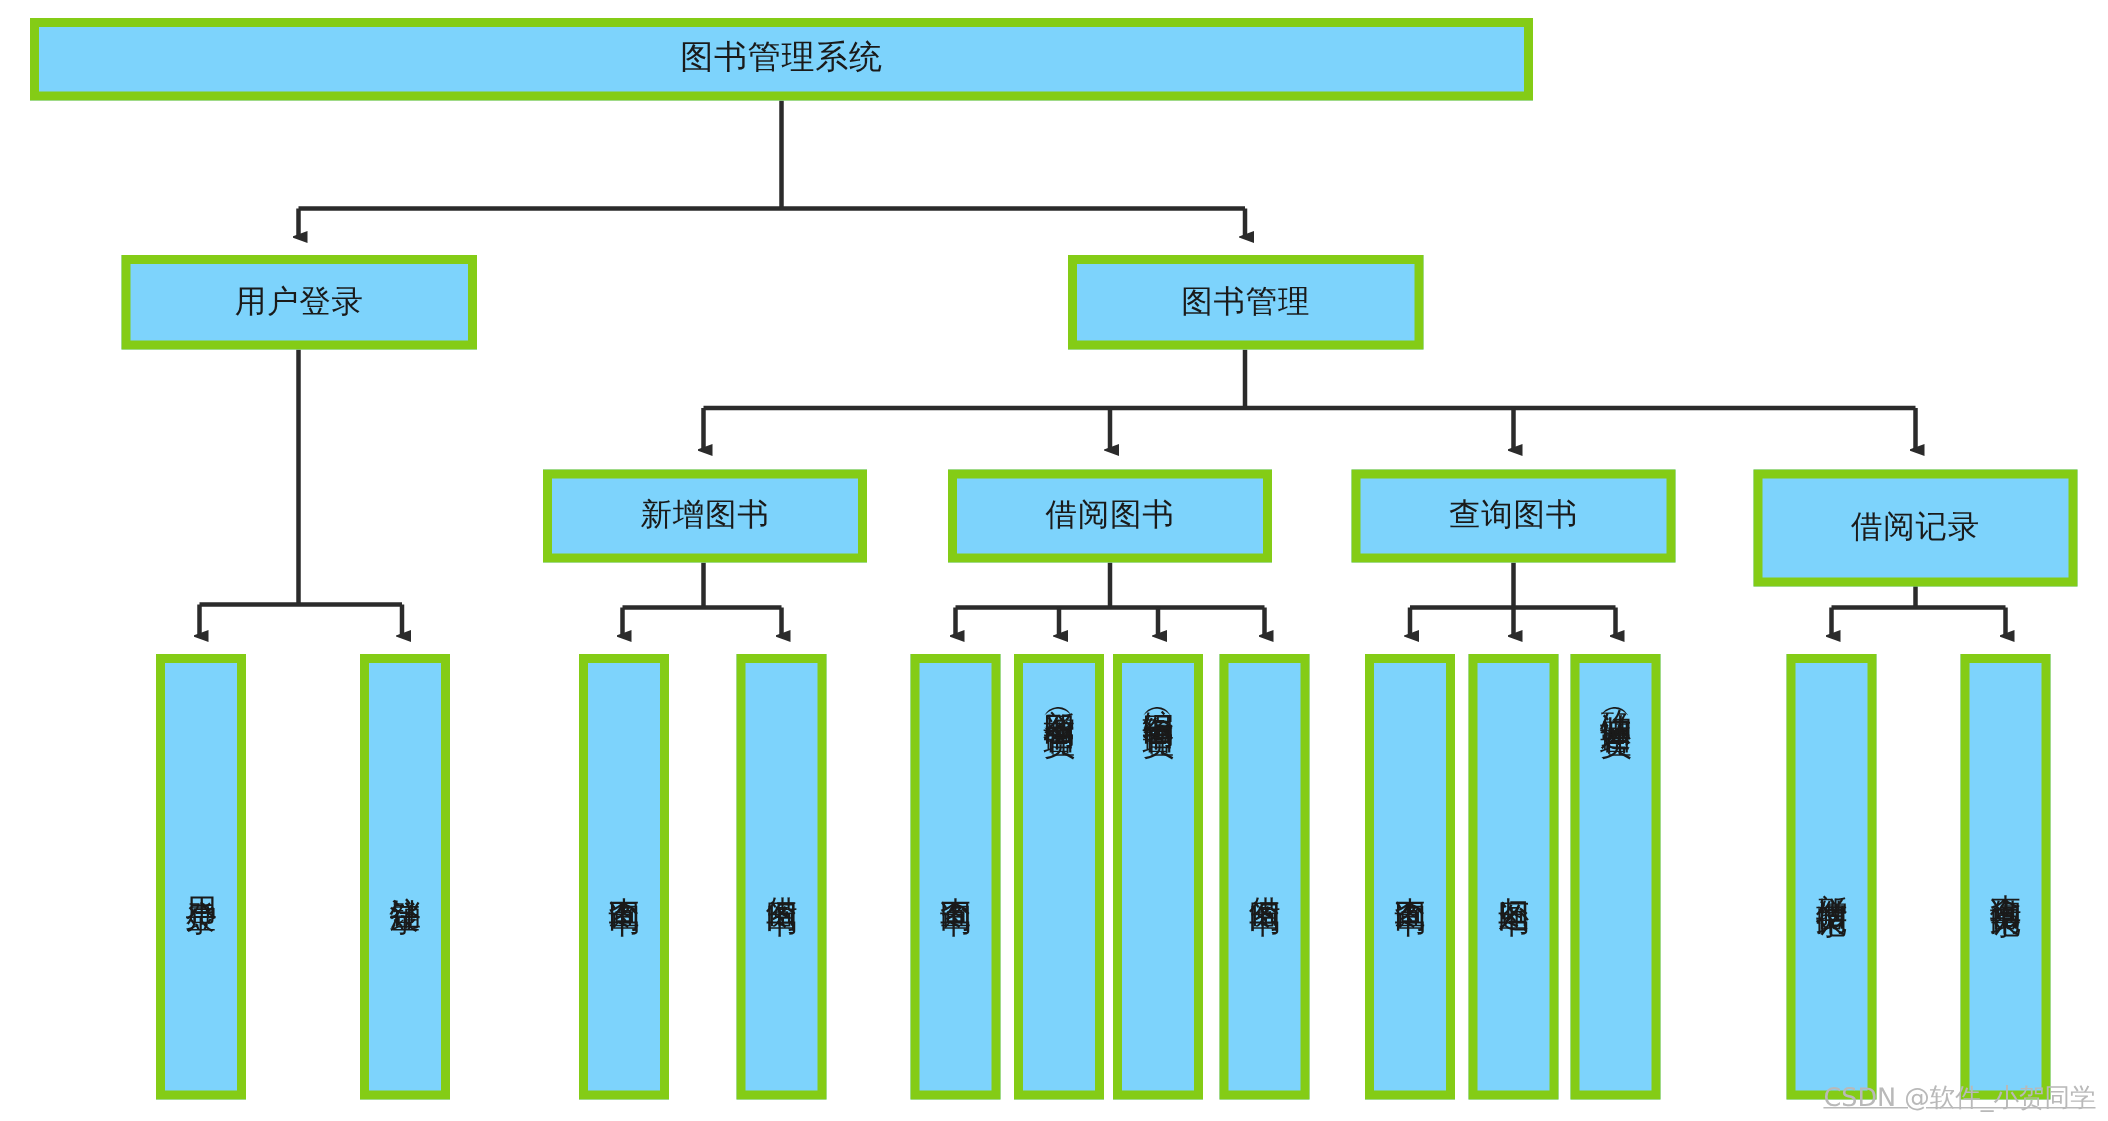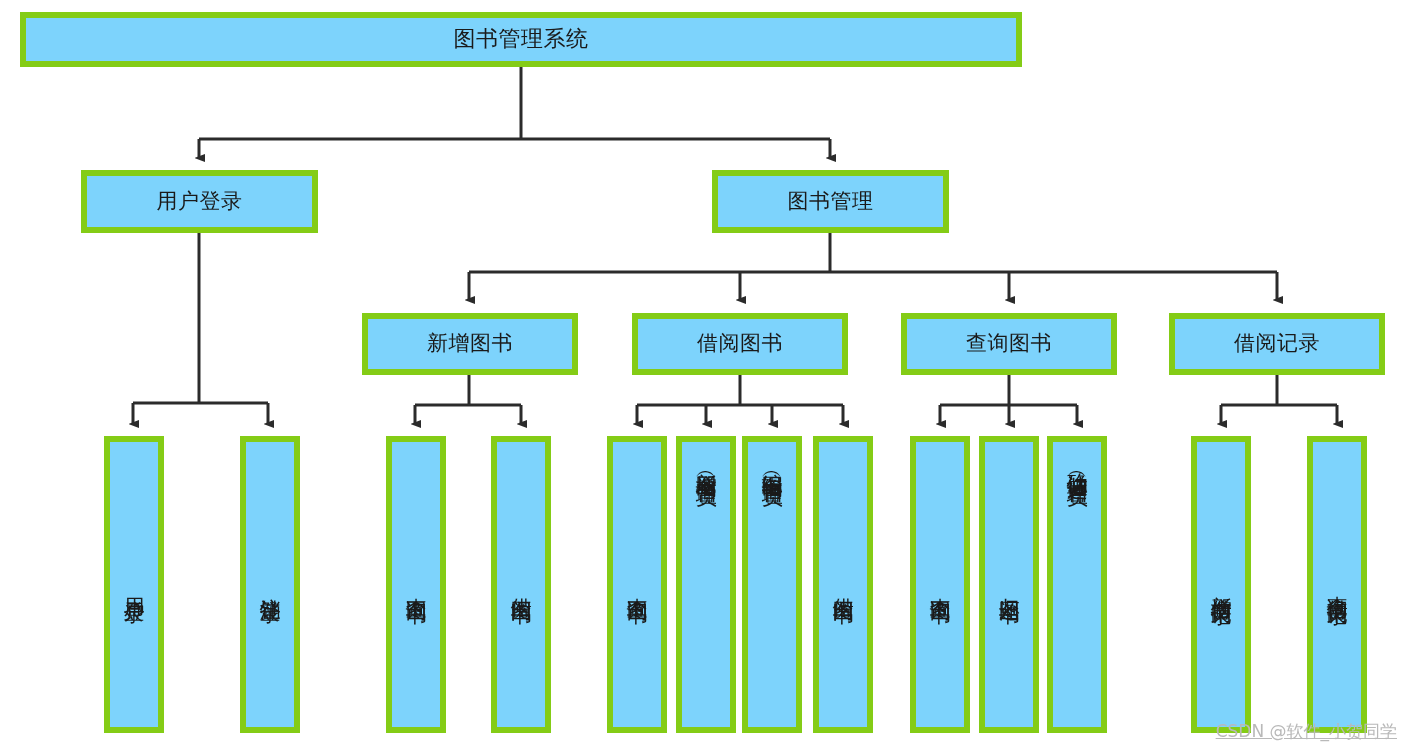--- a/index.html
+++ b/index.html
@@ -143,21 +143,21 @@
 
   <div class="node horiz" style="left:362px; top:313px; width:216px; height:62px;">
     <span class="label">新增图书</span>
   </div>
   <div class="node horiz" style="left:632px; top:313px; width:216px; height:62px;">
     <span class="label">借阅图书</span>
   </div>
   <div class="node horiz" style="left:901px; top:313px; width:216px; height:62px;">
     <span class="label">查询图书</span>
   </div>
-  <div class="node horiz" style="left:1169px; top:313px; width:216px; height:62px;">
+  <div class="node horiz" style="left:1169px; top:313px; width:216px; height:78px;">
     <span class="label">借阅记录</span>
   </div>
 
   <div class="node vert mid" style="left:104px; top:436px; width:60px; height:297px;">
     <span class="label">用户登录</span>
   </div>
   <div class="node vert mid" style="left:240px; top:436px; width:60px; height:297px;">
     <span class="label">注销登录</span>
   </div>
 

